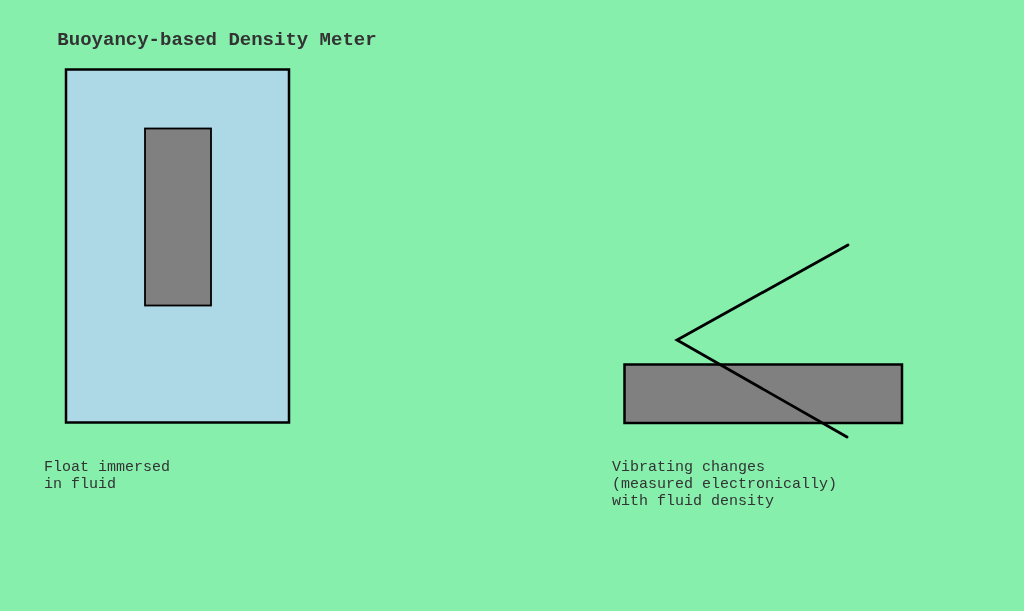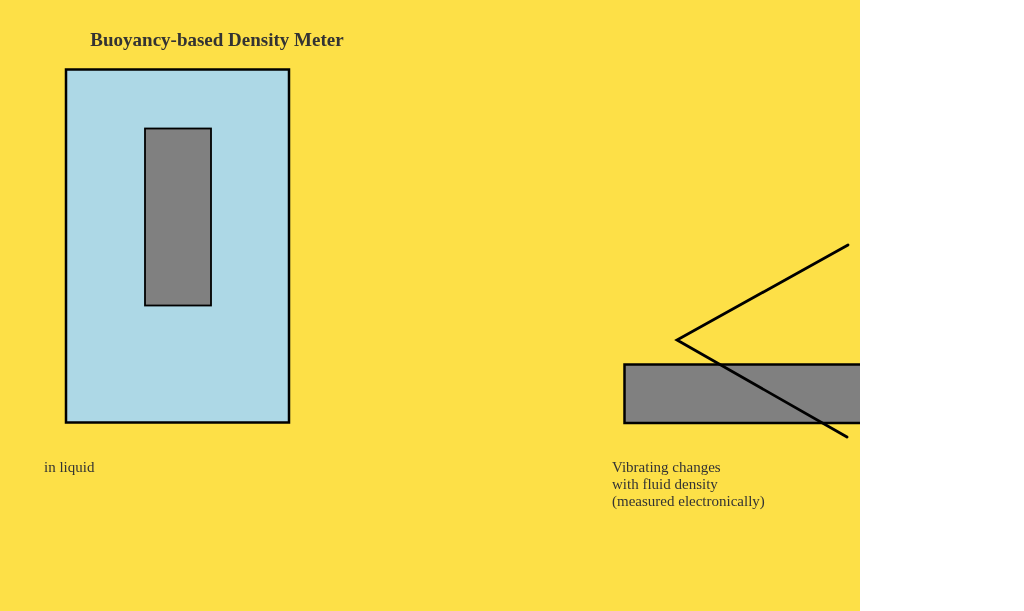--- a/index.html
+++ b/index.html
@@ -2,24 +2,24 @@
 <html><head>
 <meta charset="utf-8">
 <style>
   html, body {
     margin: 0;
     padding: 0;
     background: #ffffff;
   }
   .canvas {
     position: relative;
-    width: 860px;
+    width: 1024px;
     height: 611px;
-    background: #fde047;
-    font-family: Liberation Serif, serif;
+    background: #86efac;
+    font-family: Liberation Mono, monospace;
     overflow: hidden;
   }
   .panel-title {
     position: absolute;
     top: 29px;
     transform: translateX(-50%);
     font-size: 19px;
     font-weight: bold;
     color: #333333;
     white-space: nowrap;
@@ -61,22 +61,23 @@
     <rect x="66" y="69.5" width="223" height="353" class="outlined-thick" fill="#ADD8E6"></rect>
 
     <rect x="145" y="128.5" width="66" height="177" class="outlined-thin" fill="#808080"></rect>
 
     <rect x="624.5" y="364.5" width="277.5" height="58.5" class="outlined-thick" fill="#808080"></rect>
 
     <polyline points="848,245 677,340 847,437" class="vibration" stroke="#000000"></polyline>
   </svg>
 
   <div class="caption left">
-    <div>in liquid</div>
+    <div>Float immersed</div>
+    <div>in fluid</div>
   </div>
 
   <div class="caption right">
     <div>Vibrating changes</div>
+    <div>(measured electronically)</div>
     <div>with fluid density</div>
-    <div>(measured electronically)</div>
   </div>
 
 </div>
 
 </body></html>

